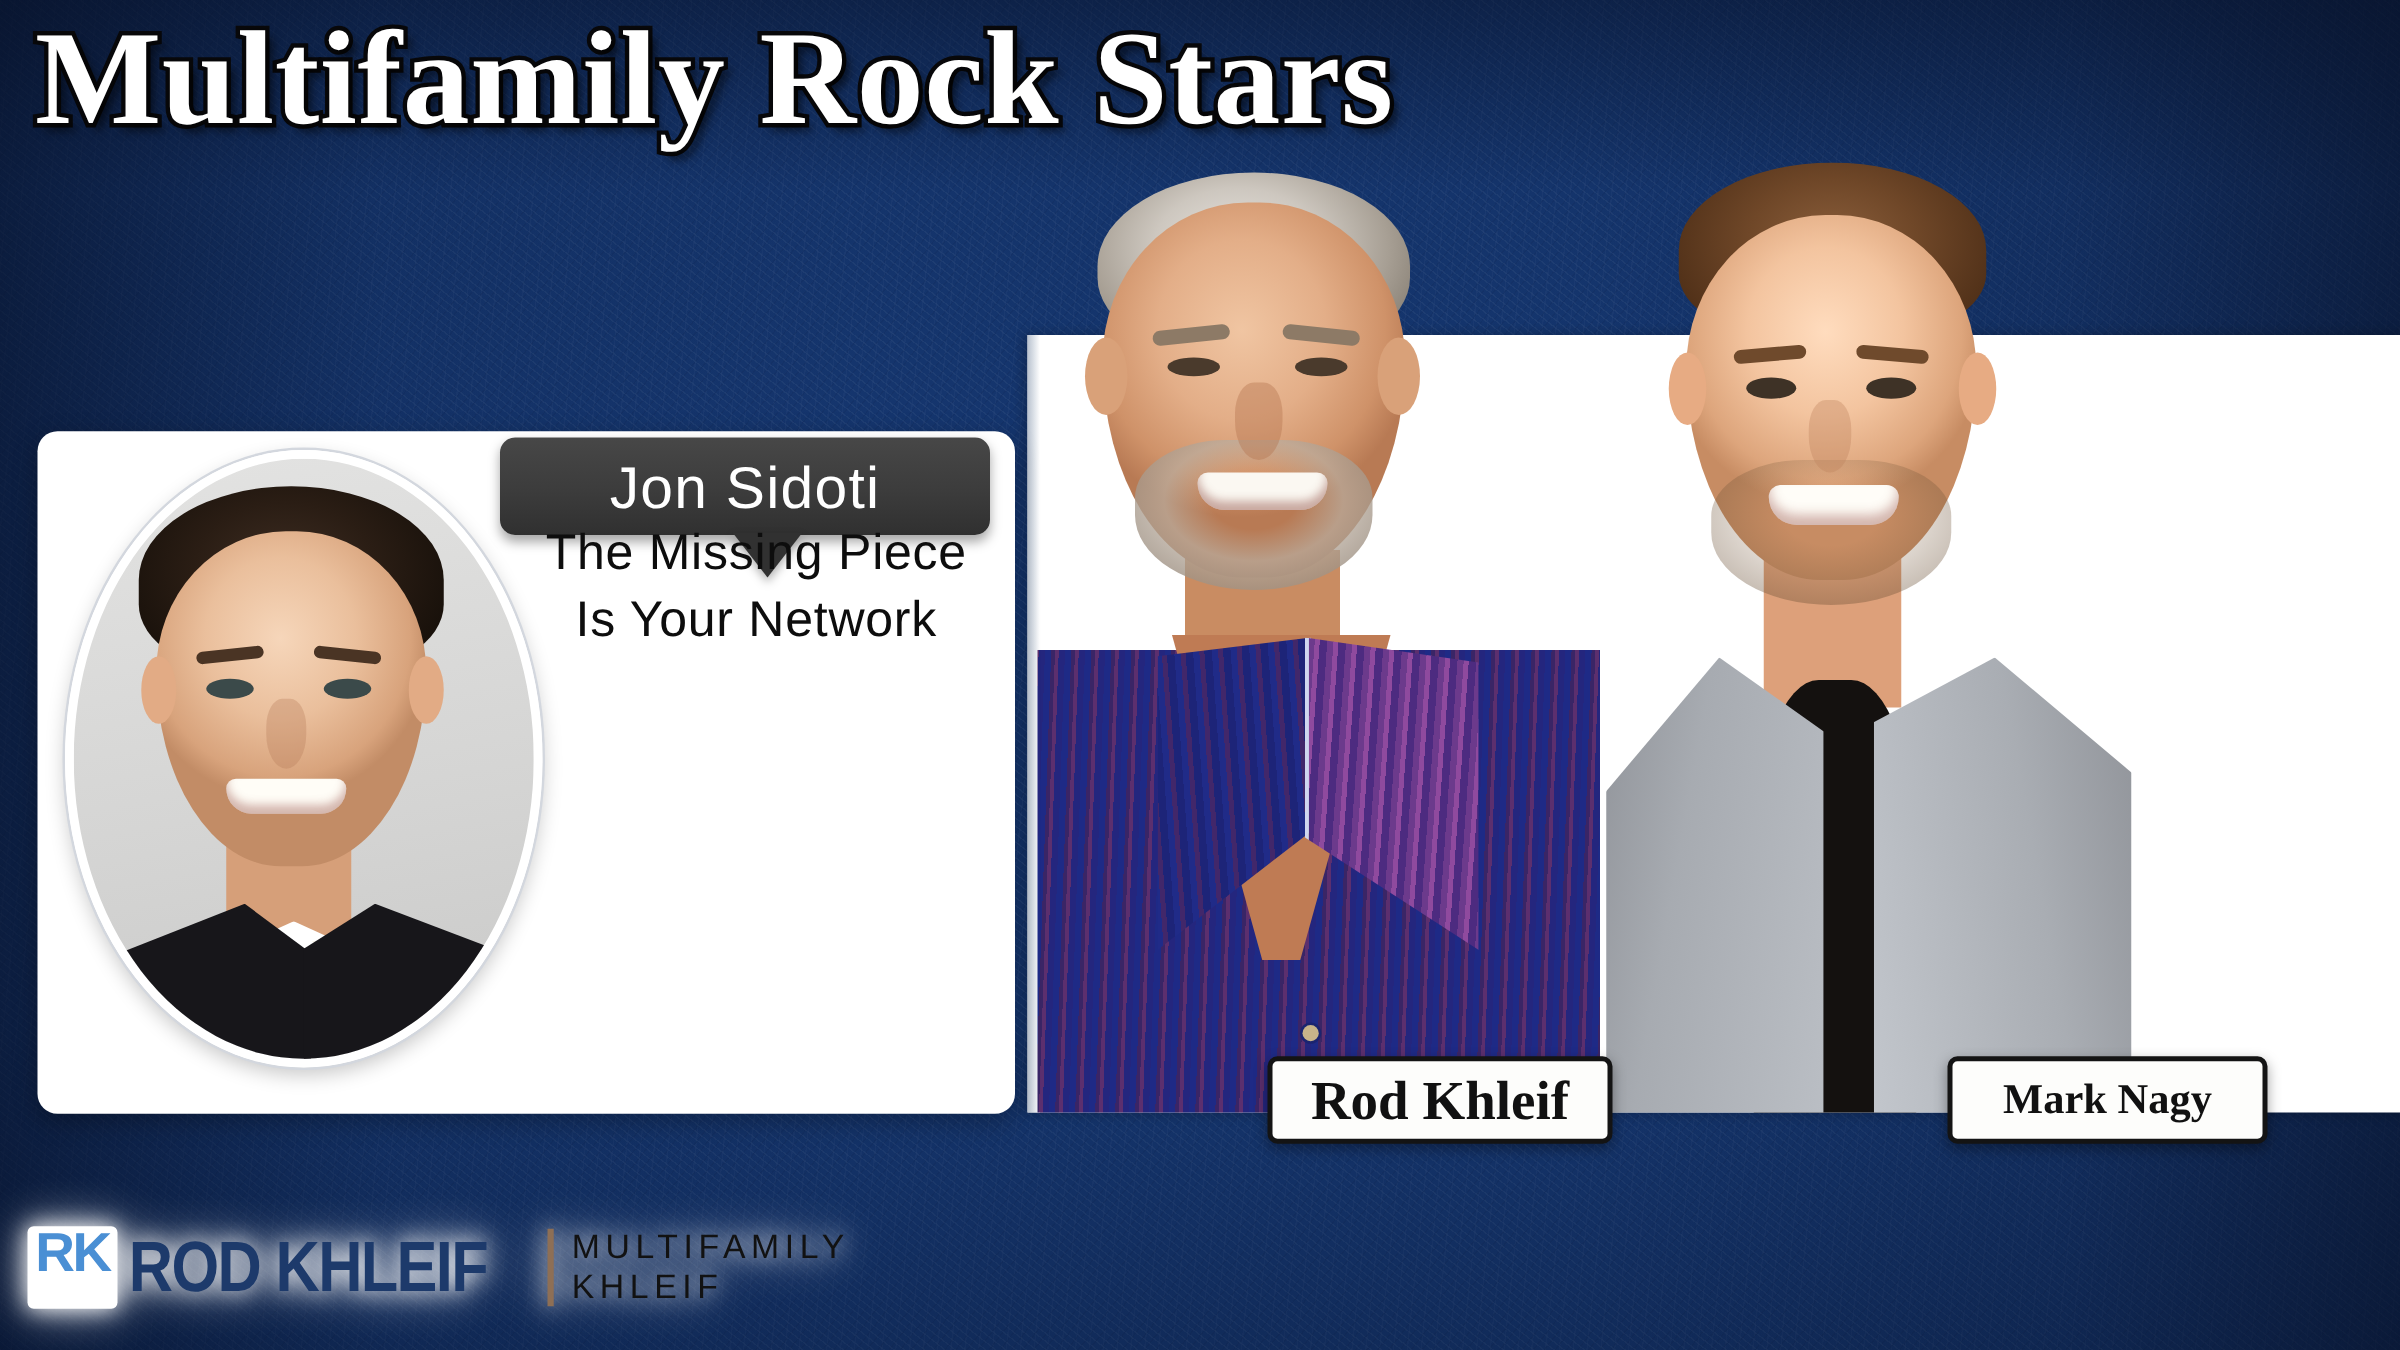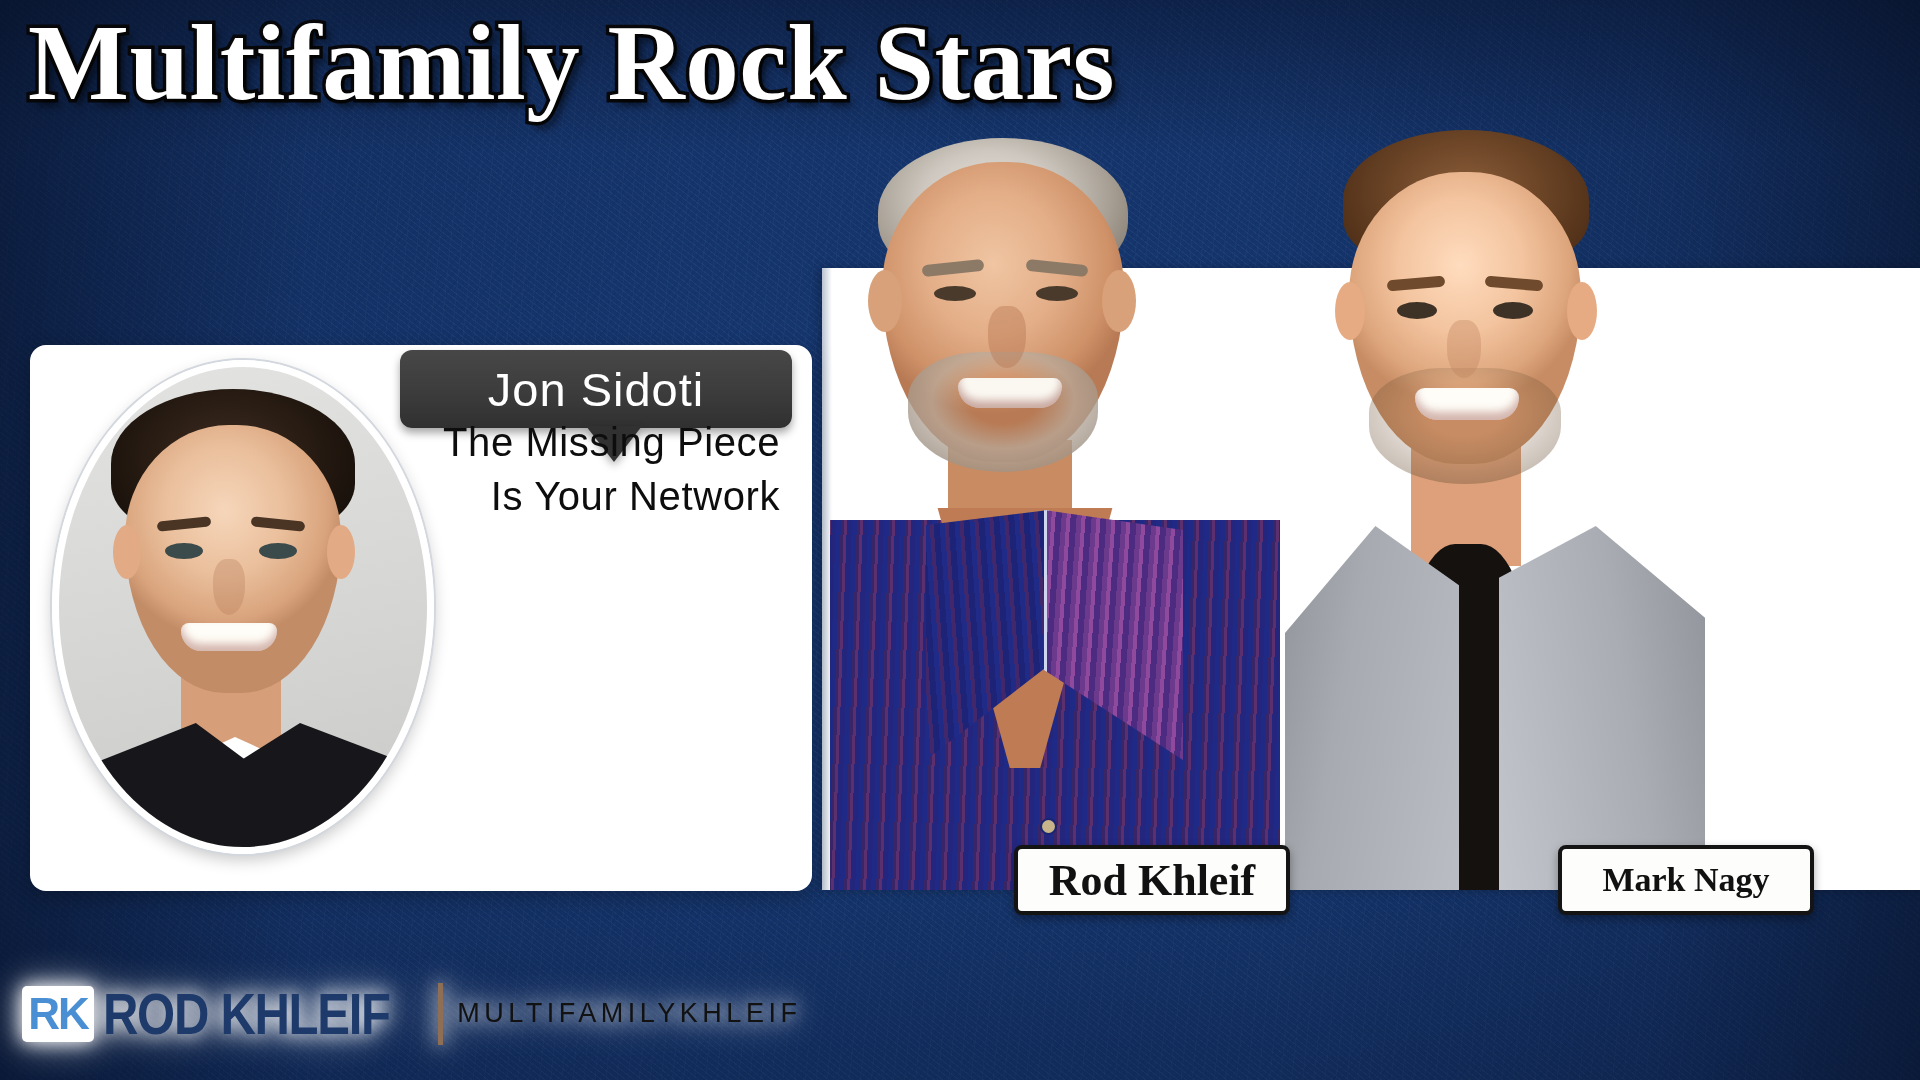--- a/index.html
+++ b/index.html
@@ -202,21 +202,21 @@
   .name-tag-point{
     position:absolute;left:586px;top:426px;width:0;height:0;
     border-left:28px solid transparent;border-right:28px solid transparent;
     border-top:36px solid #313131;
     filter:drop-shadow(0 4px 4px rgba(0,0,0,.3));
   }
 
   
   .ep-title{
     position:absolute;left:430px;top:415px;width:350px;
-    text-align:right;color:#0d0d0d;
+    text-align:center;color:#0d0d0d;
     font-size:40px;line-height:1.36;font-weight:400;letter-spacing:.6px;
     font-family:"Liberation Sans", sans-serif;
   }
 
   
   .plate{
     position:absolute;background:#fdfdfb;border:4px solid #141414;border-radius:8px;
     display:flex;align-items:center;justify-content:center;
     box-shadow:0 4px 10px rgba(0,0,0,.35);
     font-family:"Liberation Serif","DejaVu Serif",serif;
@@ -225,36 +225,36 @@
   .plate-rod{left:1014px;top:845px;width:268px;height:62px;font-size:44px;}
   .plate-mark{left:1558px;top:845px;width:248px;height:62px;font-size:34px;}
 
   
   .logo{
     position:absolute;left:22px;top:975px;height:78px;
     display:flex;align-items:center;
     filter:drop-shadow(0 0 9px rgba(255,255,255,.95)) drop-shadow(0 0 16px rgba(255,255,255,.6));
   }
   .logo-badge{
-    width:72px;height:56px;background:#ffffff;border-radius:5px;
-    display:flex;align-items:center;justify-content:center;
+    width:72px;height:66px;background:#ffffff;border-radius:5px;
+    display:flex;align-items:flex-start;justify-content:center;
     margin-right:9px;
   }
   .logo-badge-text{
     font-size:44px;font-weight:700;line-height:1;color:#4a8fd4;letter-spacing:-2px;
     font-family:"Liberation Sans", sans-serif;
   }
   .logo-name{
     font-size:57px;font-weight:700;color:#1d3a6b;letter-spacing:-1.5px;
     font-family:"Liberation Sans", sans-serif;
     transform:scaleX(.86);transform-origin:left center;
     white-space:nowrap;
   }
   .logo-div{width:5px;height:62px;background:#8e6f55;margin:0 14px 0 2px;}
-  .logo-sub{display:flex;flex-direction:row;justify-content:center;line-height:1.18;}
+  .logo-sub{display:flex;flex-direction:column;justify-content:center;line-height:1.18;}
   .logo-sub span{
     font-size:27px;color:#121212;letter-spacing:4.5px;font-weight:400;
     font-family:"Liberation Sans", sans-serif;white-space:nowrap;
   }
 </style>
 </head>
 <body>
 
 <div class="stage">
 

